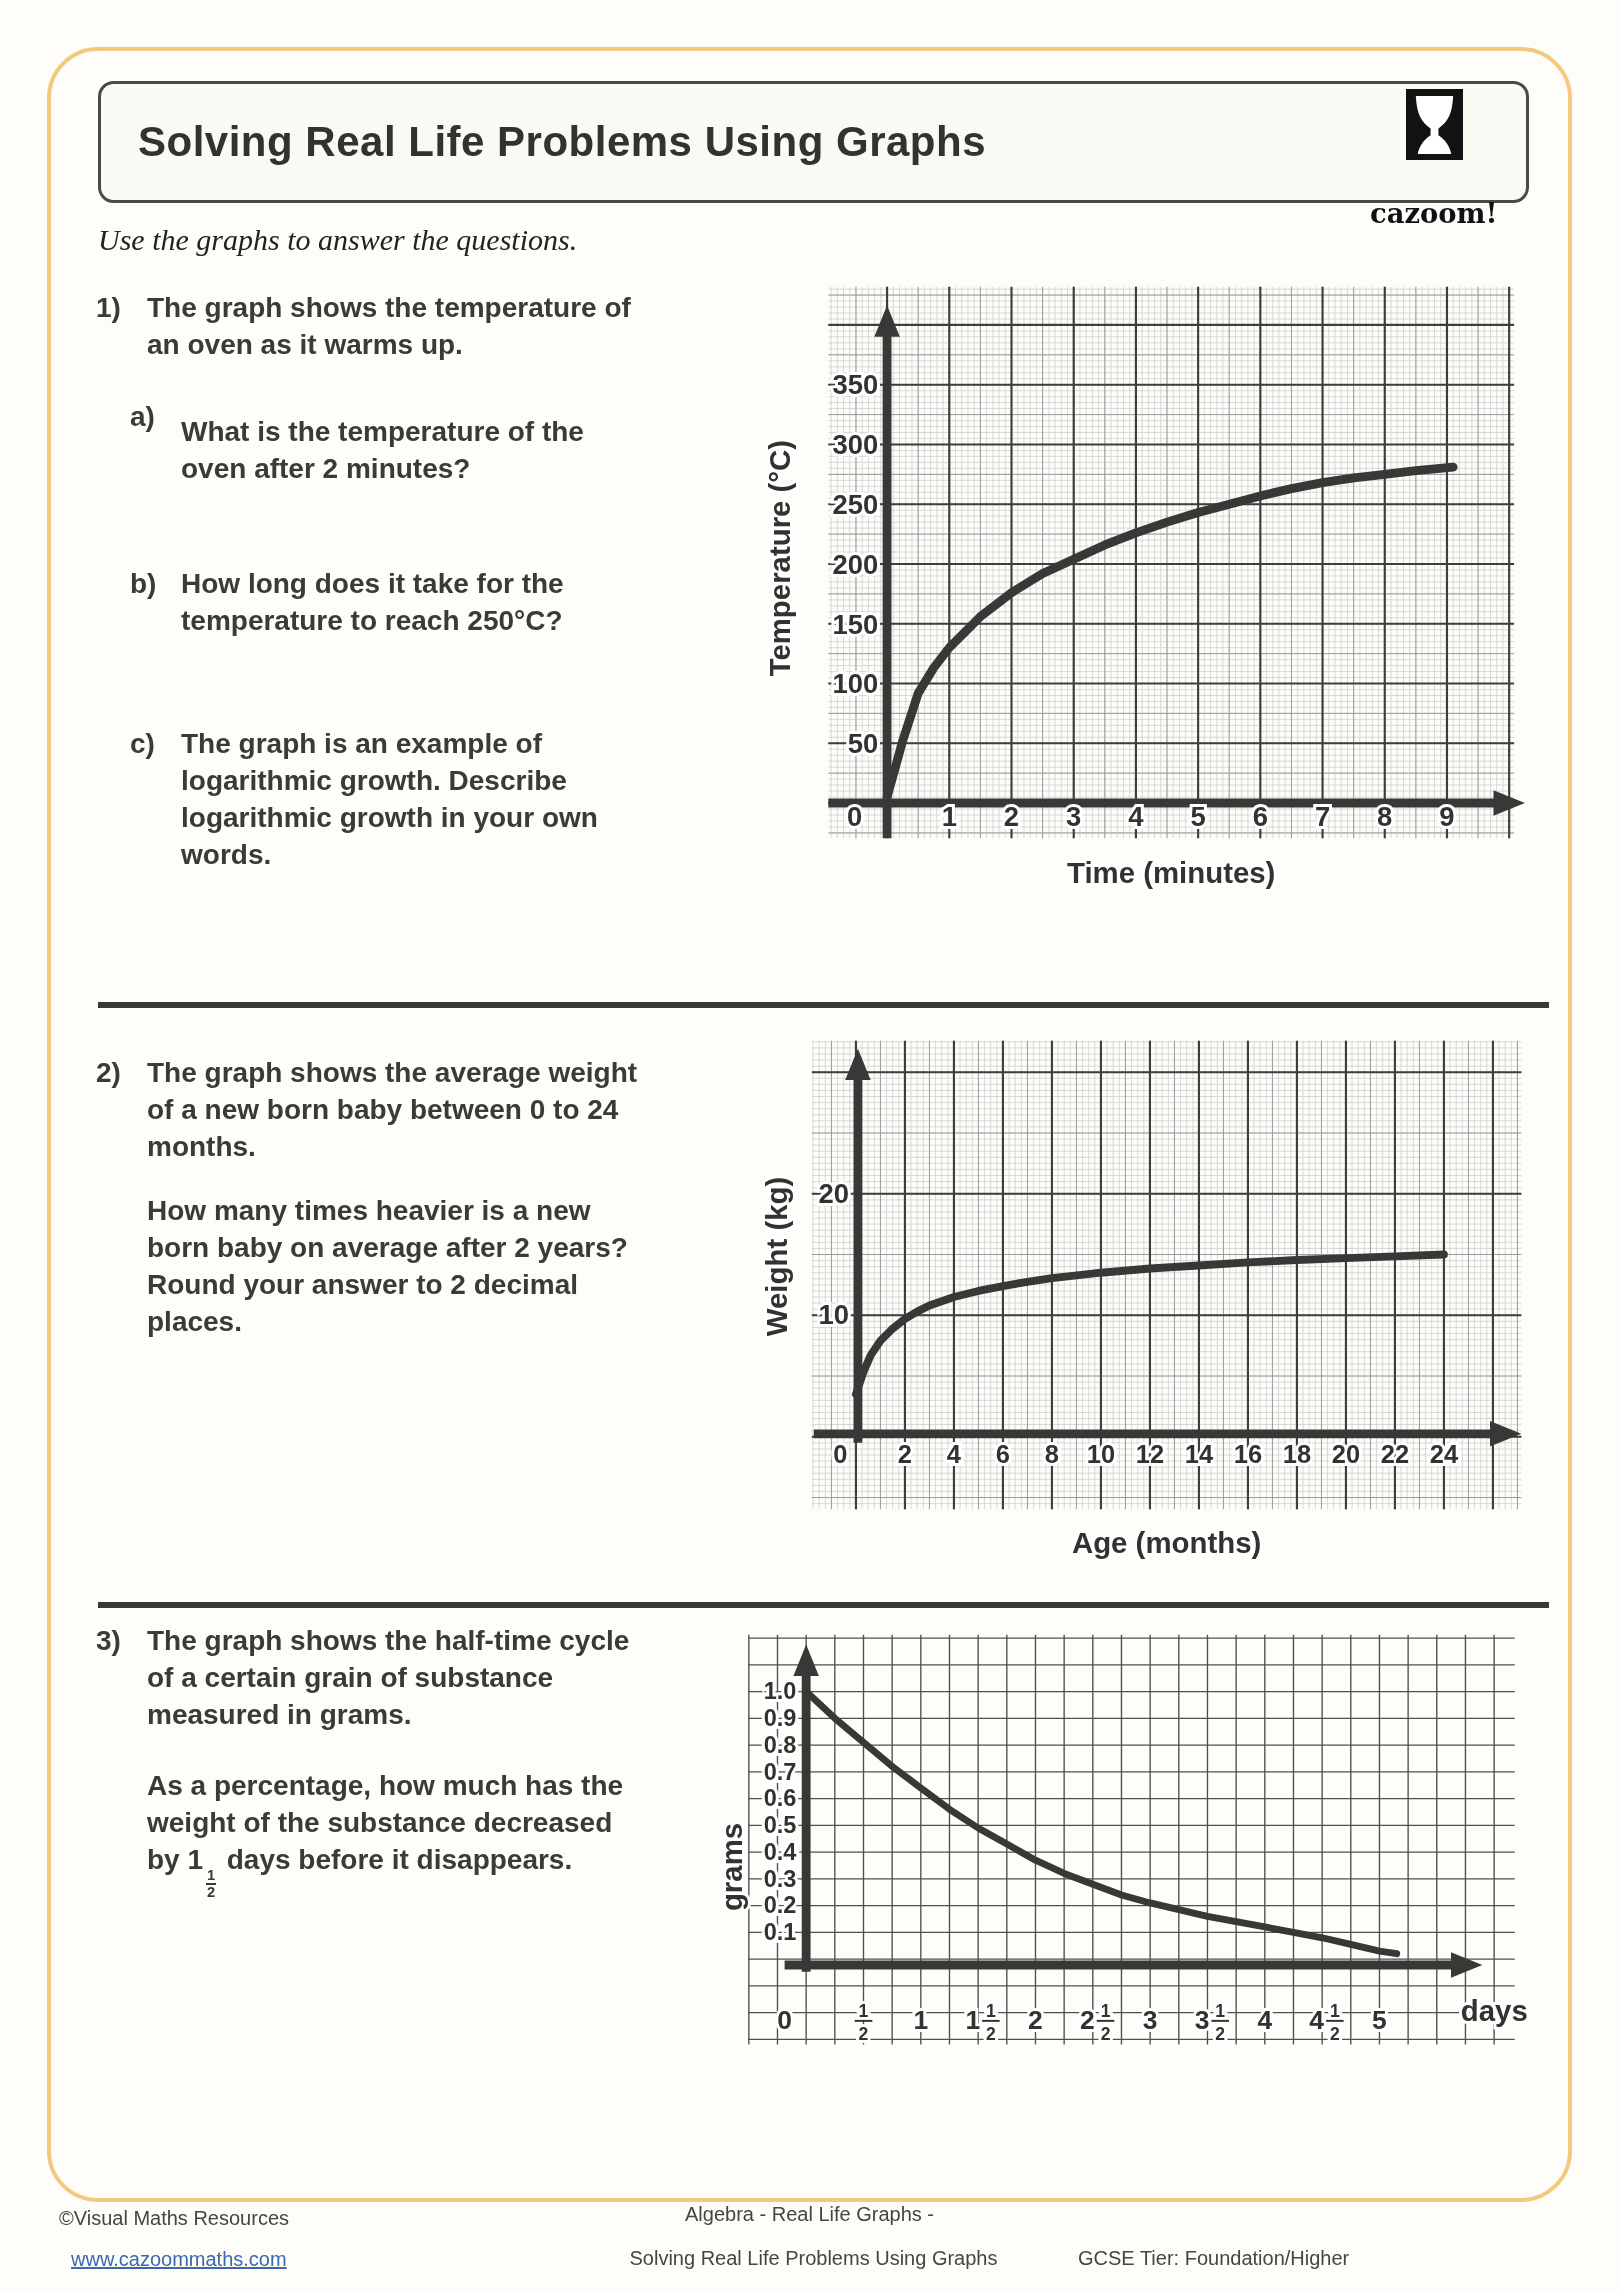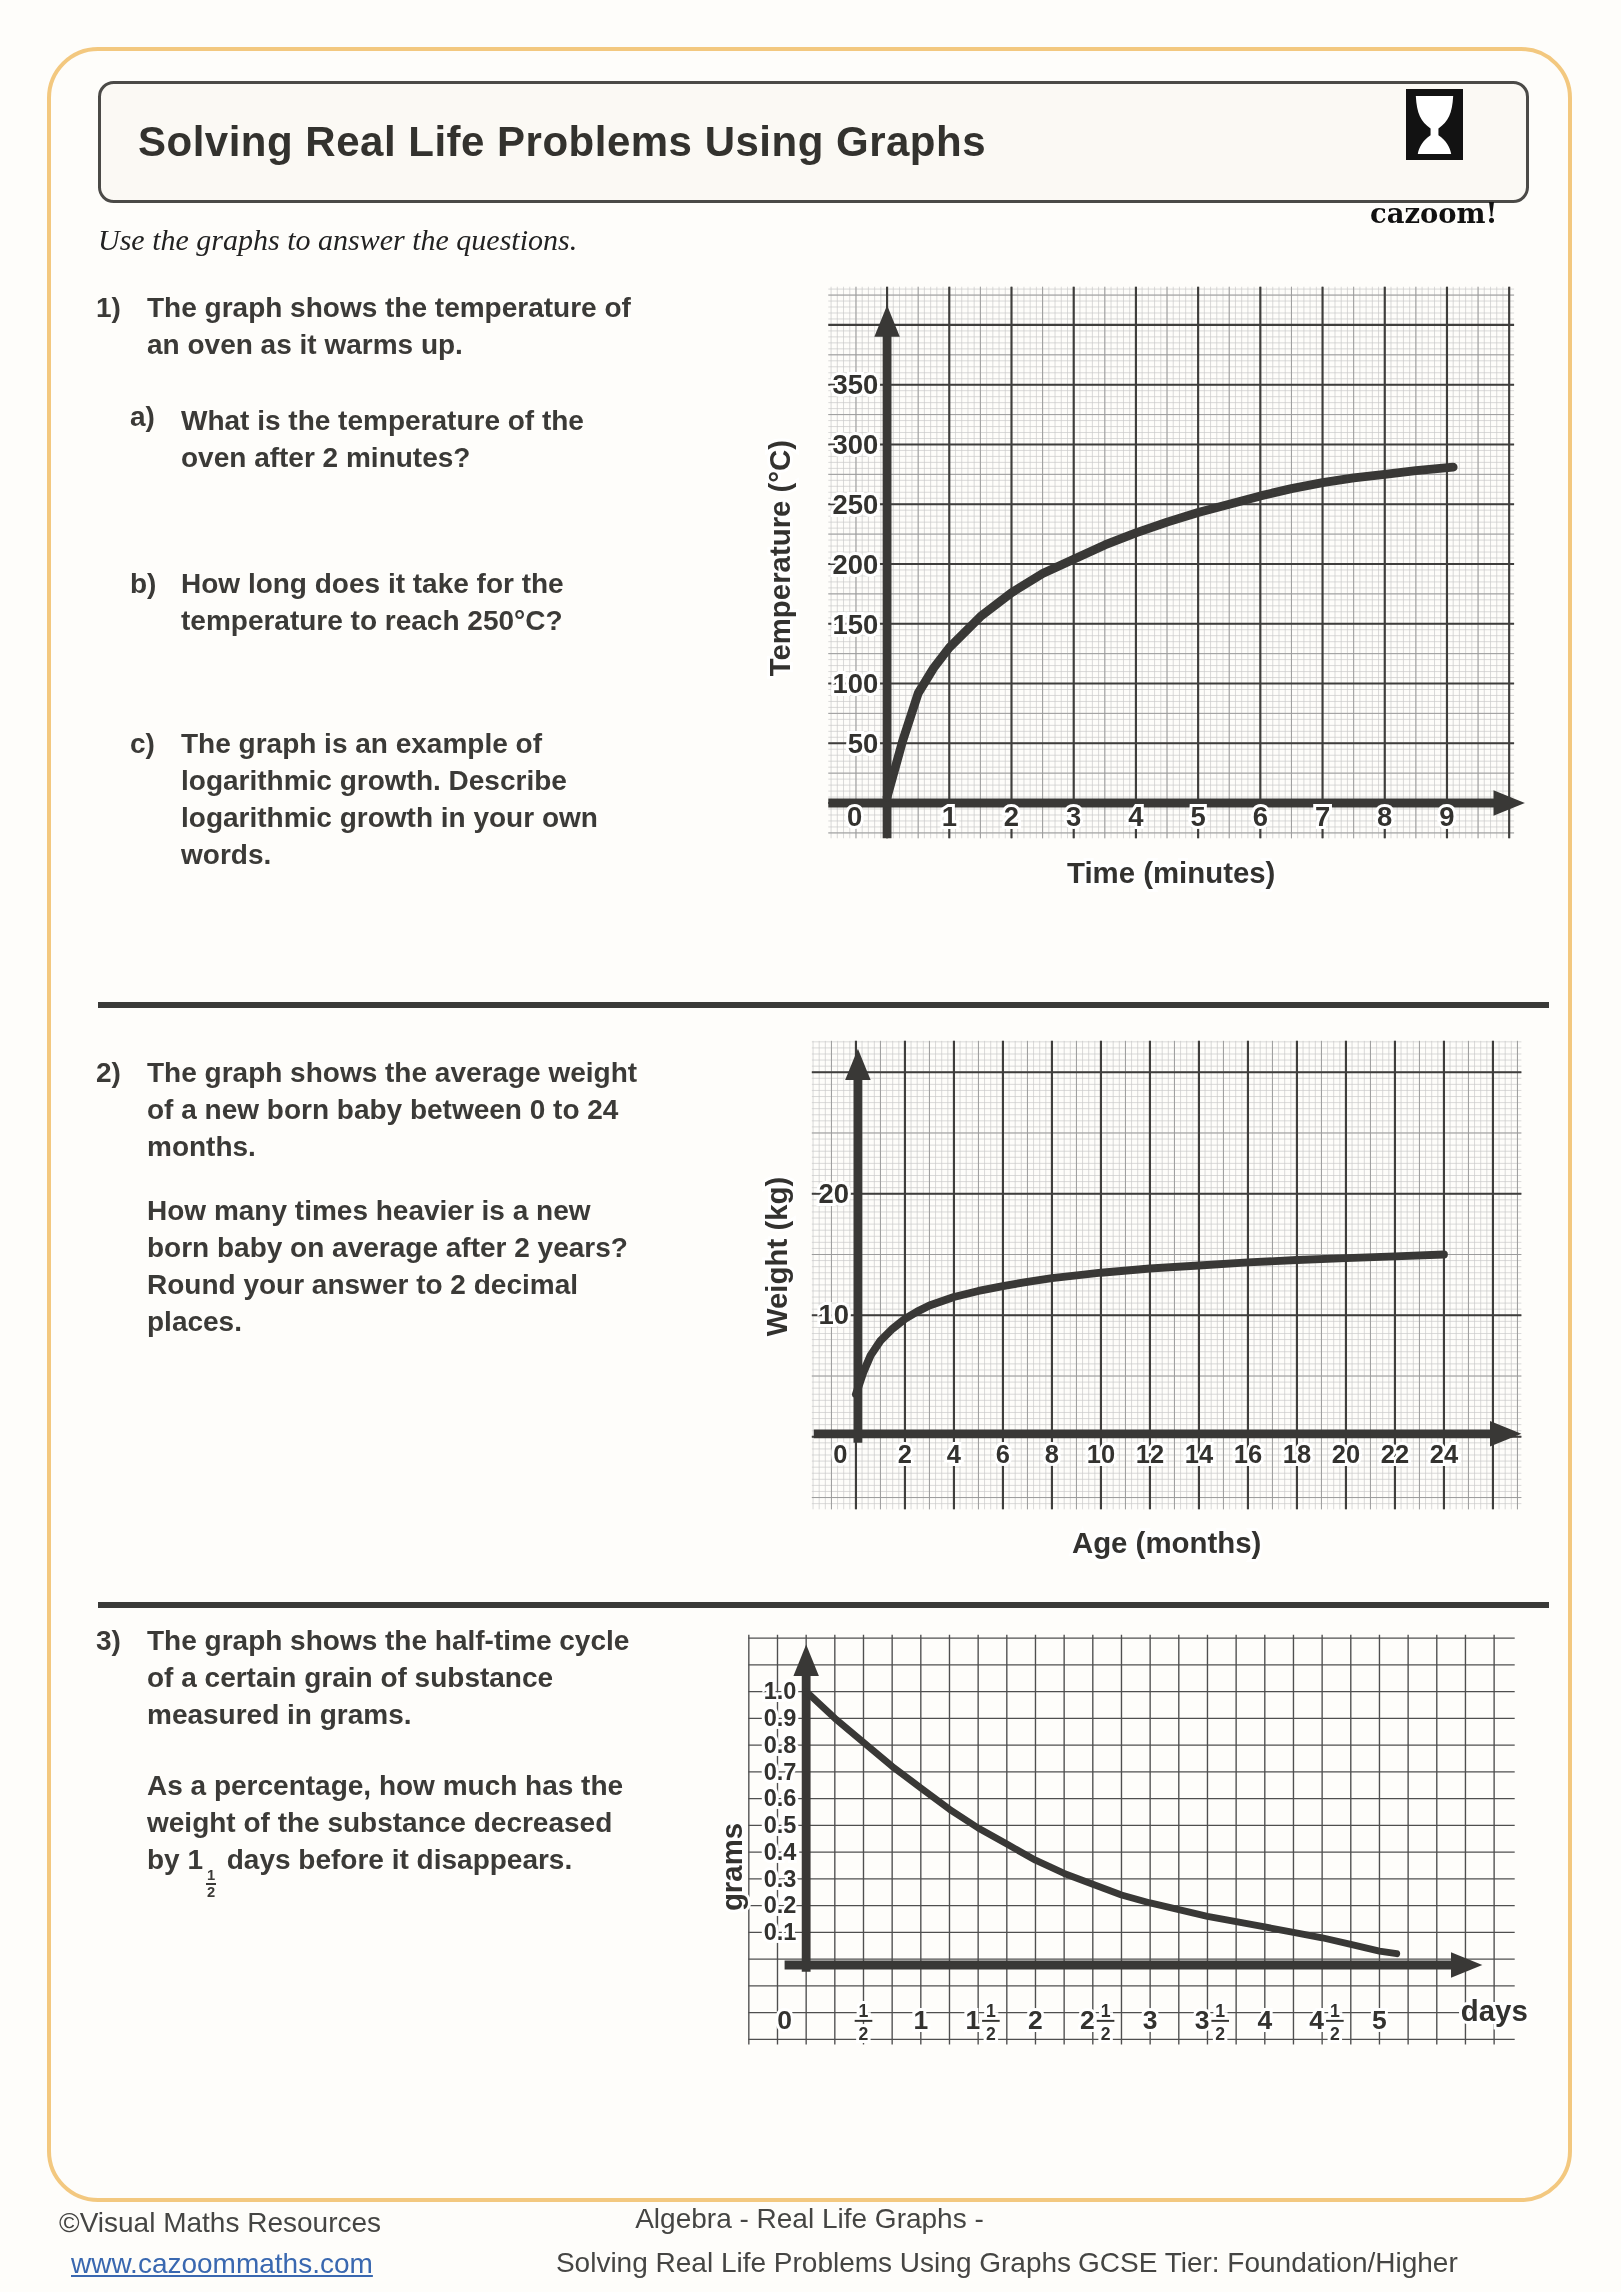--- a/index.html
+++ b/index.html
@@ -33,21 +33,21 @@
   }
   .qnum{font-size:28px;font-weight:700;line-height:37px;}
   .qtext{font-size:28px;font-weight:700;line-height:37px;}
   .qtext div{height:37px;white-space:nowrap;}
   .divider{left:98px;width:1451px;height:5.9px;background:#3a3a38;}
   .tfrac{
     display:inline-flex;flex-direction:column;align-items:center;
     font-size:14.7px;line-height:1.05;font-weight:700;vertical-align:-10.8px;margin:0 2.9px;
   }
   .tfrac .tn{border-bottom:2px solid #3b3a37;padding:0 1px;}
-  .footer-text{font-size:28px;color:#454543;}
+  .footer-text{font-size:20px;color:#454543;}
   #footer-link{color:#3a68b0;text-decoration:underline;margin-left:12px;}
   svg{position:absolute;overflow:visible;}
   svg text{font-family:"Liberation Sans",sans-serif;}
 </style>
 </head>
 <body>
 
 <div class="abs" id="page-border"></div>
 
 <div class="abs" id="title-box">
@@ -61,21 +61,21 @@
 <div class="abs" id="logo-text">cazoom!</div>
 
 <div class="abs" id="intro-text">Use the graphs to answer the questions.</div>
 
 <div class="abs qnum" style="left:96px;top:289px">1)</div>
 <div class="abs qtext" style="left:147px;top:289px">
   <div>The graph shows the temperature of</div>
   <div>an oven as it warms up.</div>
 </div>
 <div class="abs qnum" style="left:130px;top:398px">a)</div>
-<div class="abs qtext" style="left:181px;top:402px">
+<div class="abs qtext" style="left:181px;top:413px">
   <div>What is the temperature of the</div>
   <div>oven after 2 minutes?</div>
 </div>
 <div class="abs qnum" style="left:130px;top:565px">b)</div>
 <div class="abs qtext" style="left:181px;top:565px">
   <div>How long does it take for the</div>
   <div>temperature to reach 250°C?</div>
 </div>
 <div class="abs qnum" style="left:130px;top:725px">c)</div>
 <div class="abs qtext" style="left:181px;top:725px">

